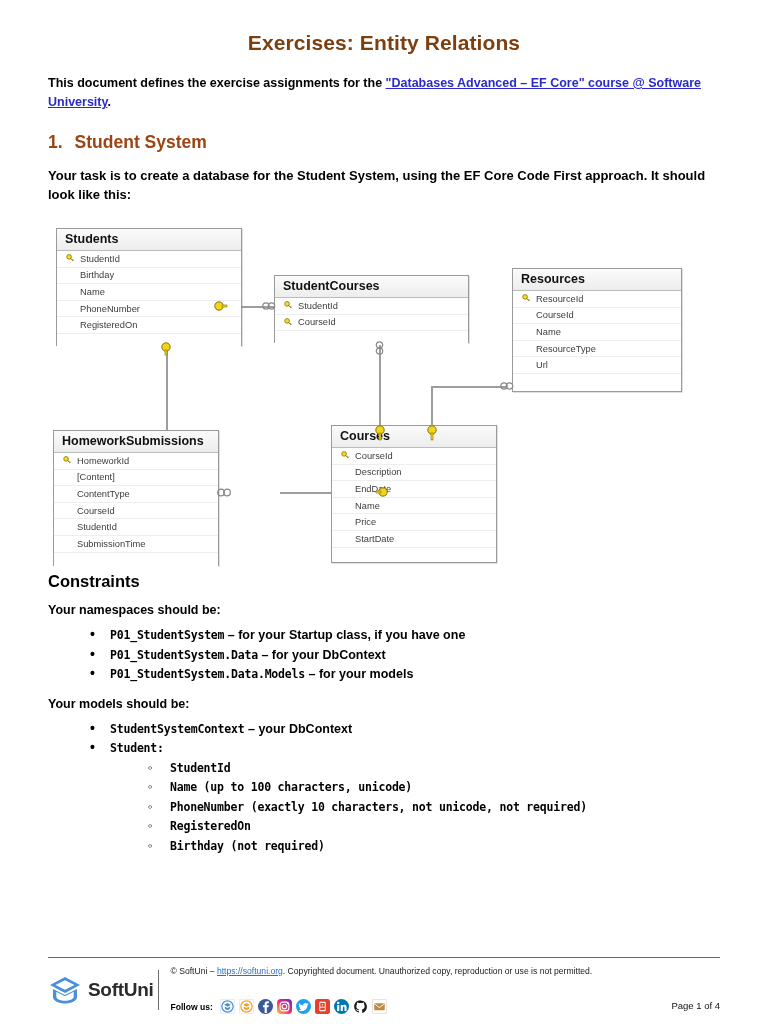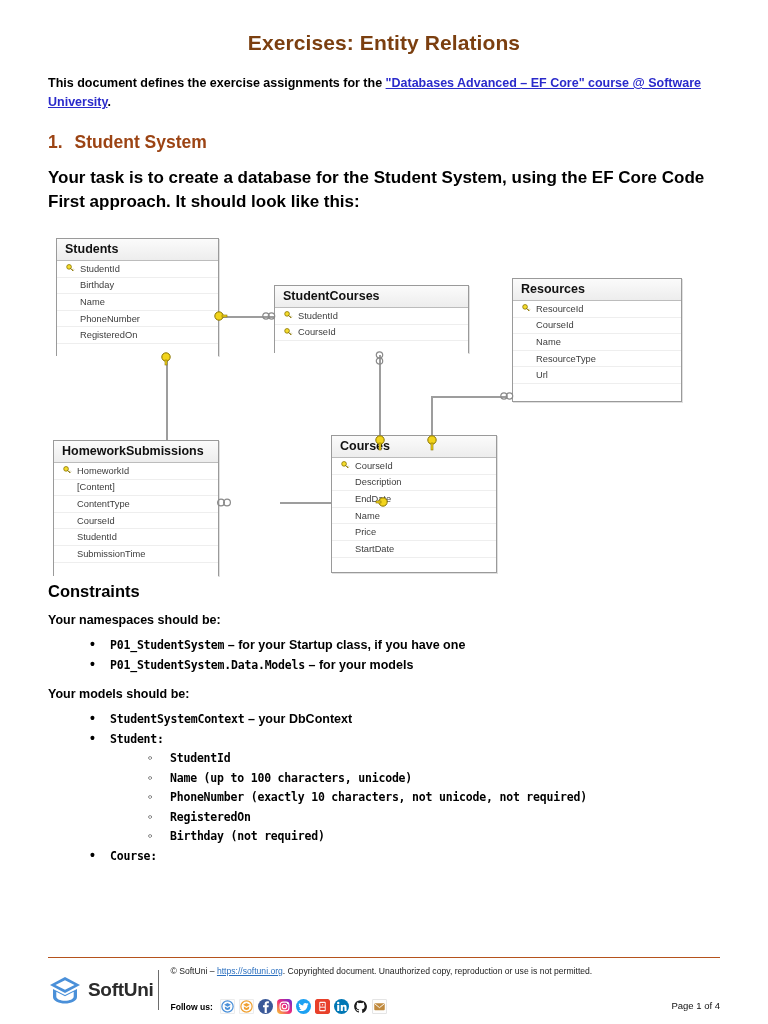--- a/index.html
+++ b/index.html
@@ -52,23 +52,23 @@
     font-size: 17.5px;
     font-weight: bold;
     color: #9C4414;
     margin: 20px 0 0 0;
     display: flex;
     gap: 12px;
   }
   .h2 .num { }
 
   .para {
-    font-size: 17px;
-    font-weight: bold;
-    line-height: 24px;
+    font-size: 13px;
+    font-weight: bold;
+    line-height: 19px;
     margin: 13px 0 0 0;
   }
 
   .h2b {
     font-size: 16.5px;
     font-weight: bold;
     color: #000000;
     margin: 0;
   }
 
@@ -317,21 +317,21 @@
     <svg class="ep" style="left:169px; top:265px;" width="15" height="11" viewBox="0 0 15 11">
       <circle cx="4" cy="5.5" r="3.4" fill="none" stroke="#8a8a8a" stroke-width="1.2"></circle>
       <circle cx="10" cy="5.5" r="3.4" fill="none" stroke="#8a8a8a" stroke-width="1.2"></circle>
     </svg>
 
     <svg class="ep" style="left:327px; top:264px;" width="14" height="12" viewBox="0 0 14 12">
       <circle cx="8" cy="6" r="4.2" fill="#F2D41C" stroke="#8a7400" stroke-width="1"></circle>
       <rect x="1" y="5" width="5" height="2" fill="#F2D41C" stroke="#8a7400" stroke-width=".6"></rect>
     </svg>
 
-    <div class="tbl" style="left:8px; top:6px; width:163px; height:118px;">
+    <div class="tbl" style="left:8px; top:6px; width:186px; height:118px;">
       <div class="tbl-head">Students</div>
       <div class="tbl-body">
         <div class="row">
           <span class="keycell">
             <svg class="keyicon" viewBox="0 0 10 10">
                 <circle cx="3.4" cy="3.2" r="2.6" fill="#F5DC2E" stroke="#8a7400" stroke-width=".9"></circle>
                 <path d="M4.8 4.6 L8 7.8 M6.6 6.4 L7.6 5.4 M7.6 7.4 L8.6 6.4" stroke="#8a7400" stroke-width="1.1" fill="none"></path>
               </svg>
           </span>
           <span class="fname">StudentId</span>
@@ -485,37 +485,37 @@
       </div>
     </div>
   </div>
 
   <h3 class="h2b">Constraints</h3>
 
   <p class="label-line">Your namespaces should be:</p>
 
   <ul class="bullets">
     <li><span class="mono">P01_StudentSystem</span><span> – for your Startup class, if you have one</span></li>
+    <li><span class="mono">P01_StudentSystem.Data</span><span> – for your DbContext</span></li>
     <li><span class="mono">P01_StudentSystem.Data.Models</span><span> – for your models</span></li>
   </ul>
 
   <p class="label-line">Your models should be:</p>
 
   <ul class="bullets">
     <li><span class="mono">StudentSystemContext</span><span>  – your DbContext</span></li>
     <li><span class="mono">Student:</span>
       <ul class="sub">
         <li><span class="mono">StudentId</span></li>
         <li><span class="mono">Name (up to 100 characters, unicode)</span></li>
         <li><span class="mono">PhoneNumber (exactly 10 characters, not unicode, not required)</span></li>
         <li><span class="mono">RegisteredOn</span></li>
         <li><span class="mono">Birthday (not required)</span></li>
       </ul>
     </li>
-    <li><span class="mono">Course:</span></li>
   </ul>
 
   <div class="footer">
     <div class="logo-wrap">
       <svg width="34" height="32" viewBox="0 0 34 32">
         <path d="M17 3 L32 11 L17 19 L2 11 Z" fill="#4A90D9"></path>
         <path d="M17 6.2 L26.5 11 L17 15.8 L7.5 11 Z" fill="#ffffff"></path>
         <path d="M5 15 L5 23 C5 27 11 29.5 17 29.5 C23 29.5 29 27 29 23 L29 15 L17 21 Z" fill="#4A90D9"></path>
         <path d="M8.3 17.8 L17 22.2 L25.7 17.8 L25.7 22.6 C25.7 25.4 21.5 26.8 17 26.8 C12.5 26.8 8.3 25.4 8.3 22.6 Z" fill="#ffffff"></path>
       </svg>

